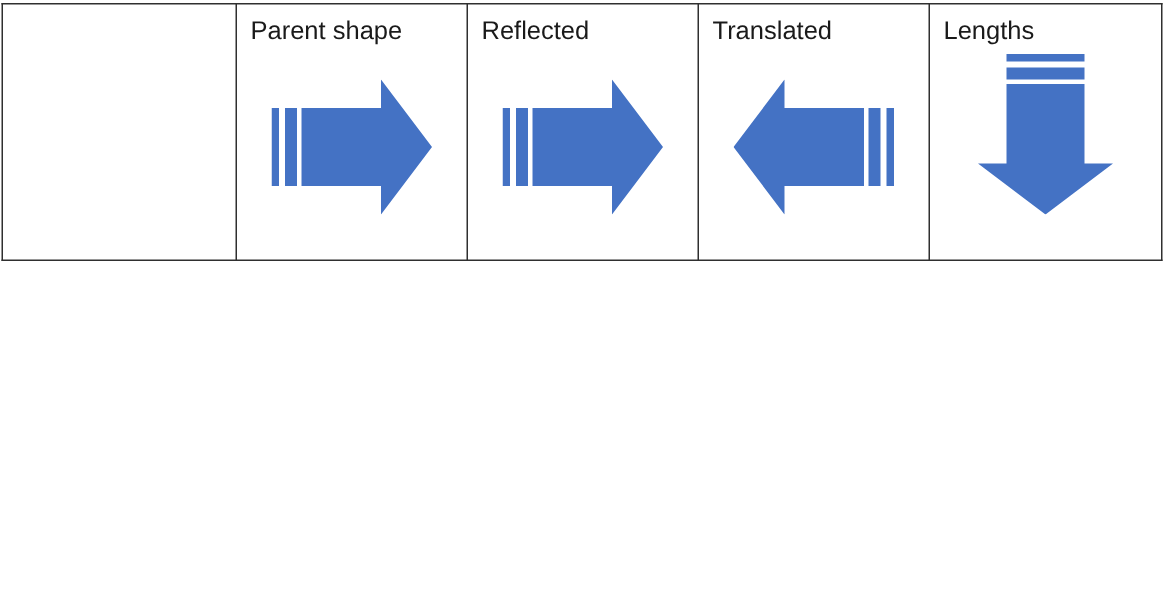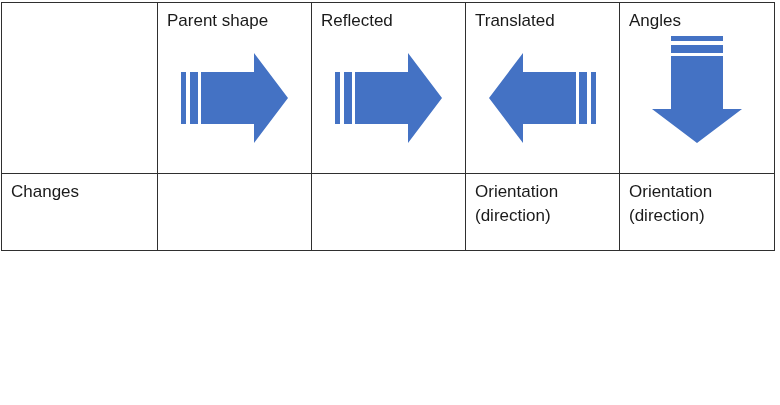--- a/index.html
+++ b/index.html
@@ -107,48 +107,29 @@
             <g fill="#4472C4">
               <rect x="0" y="19" width="5" height="52"></rect>
               <rect x="9" y="19" width="8" height="52"></rect>
               <polygon points="20,19 73,19 73,0 107,45 73,90 73,71 20,71"></polygon>
             </g>
           </svg>
         </div>
       </td>
 
       <td>
-        <div class="header-label">Angles</div>
+        <div class="header-label">Lengths</div>
         <div class="arrow-wrap down">
           <svg width="90" height="107" viewBox="0 0 90 107">
             <g fill="#4472C4">
               <rect x="19" y="0" width="52" height="5"></rect>
               <rect x="19" y="9" width="52" height="8"></rect>
               <polygon points="19,20 19,73 0,73 45,107 90,73 71,73 71,20"></polygon>
             </g>
           </svg>
         </div>
       </td>
     </tr>
 
 
-    <tr class="row-changes">
-      <td>
-        <div class="cell-text">Changes</div>
-      </td>
-      <td>
-        <div class="cell-text"></div>
-      </td>
-      <td>
-        <div class="cell-text"></div>
-      </td>
-      <td>
-        <div class="cell-text">Orientation
-(direction)</div>
-      </td>
-      <td>
-        <div class="cell-text">Orientation
-(direction)</div>
-      </td>
-    </tr>
   </tbody>
     </table>
 </div>
 
 </body></html>

